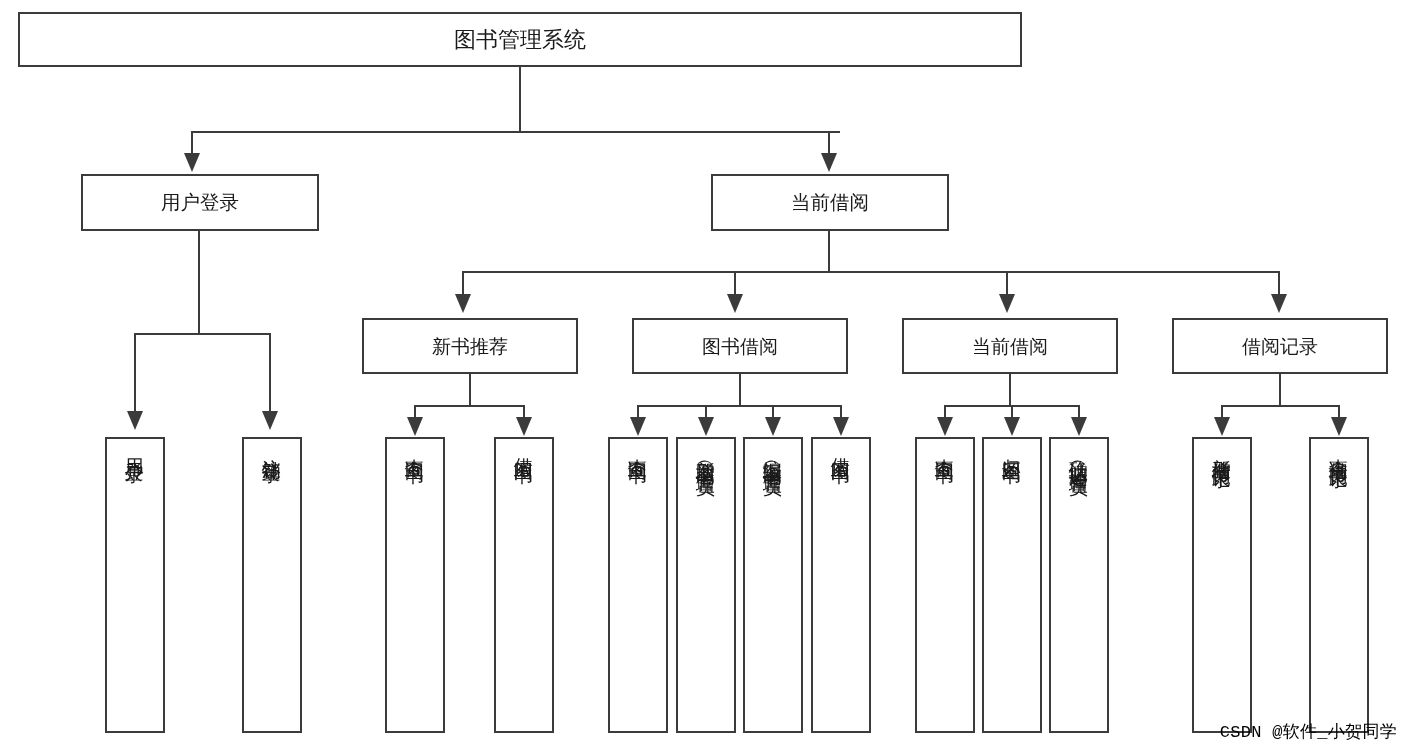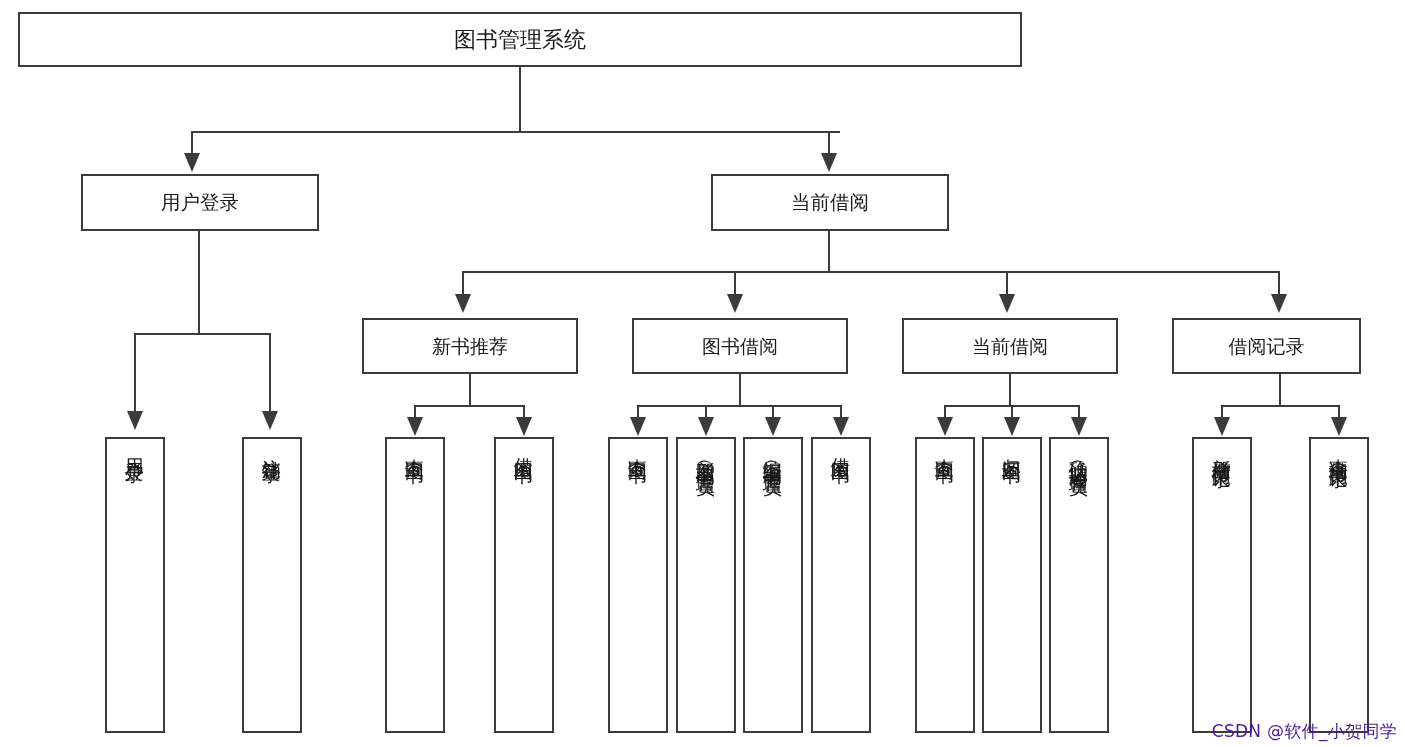--- a/index.html
+++ b/index.html
@@ -76,24 +76,25 @@
     border-left: 8.5px solid transparent;
     border-right: 8.5px solid transparent;
     border-top: 19px solid #3b3b3b;
   }
   
   .watermark {
     position: absolute;
     right: 8px;
     bottom: 4px;
     font-size: 17px;
-    color: #4c1d95;
+    color: #000000;
     letter-spacing: 0.3px;
     white-space: nowrap;
     pointer-events: none;
+    font-family: Liberation Mono, monospace;
   }
 </style>
 </head>
 <body>
 
 <div id="canvas">
 
   <div class="node root" style="left:18px; top:12px; width:1004px; height:55px;">
     <span>图书管理系统</span>
   </div>
@@ -136,21 +137,21 @@
 
   <div class="node level2" style="left:632px; top:318px; width:216px; height:56px;">
     <span>图书借阅</span>
   </div>
   <div class="node level2" style="left:362px; top:318px; width:216px; height:56px;">
     <span>新书推荐</span>
   </div>
   <div class="node level2" style="left:902px; top:318px; width:216px; height:56px;">
     <span>当前借阅</span>
   </div>
-  <div class="node level2" style="left:1172px; top:318px; width:189px; height:56px;">
+  <div class="node level2" style="left:1172px; top:318px; width:216px; height:56px;">
     <span>借阅记录</span>
   </div>
 
   <div class="vline" style="left:469px; top:374px; height:33px;"></div>
   <div class="hline" style="left:414px; top:405px; width:111px;"></div>
   <div class="vline" style="left:414px; top:405px; height:14px;"></div>
   <div class="arrow" style="left:407px; top:417px;"></div>
   <div class="vline" style="left:523px; top:405px; height:14px;"></div>
   <div class="arrow" style="left:516px; top:417px;"></div>
 

